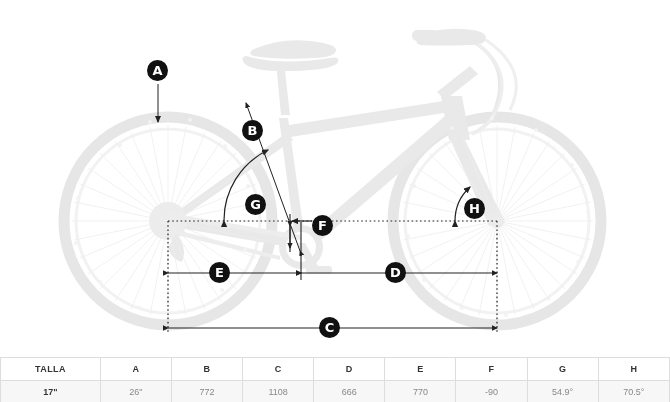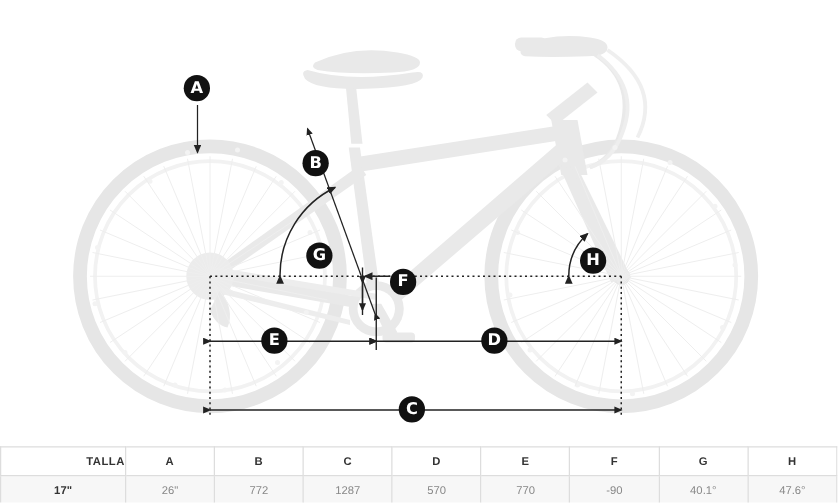--- a/index.html
+++ b/index.html
@@ -31,21 +31,21 @@
     font-size:9px;
   }
   #spec-table th{
     background:#ffffff;color:#333333;font-weight:bold;letter-spacing:.4px;
   }
   #spec-table td{
     background:#f7f7f7;color:#888888;font-weight:normal;
   }
   #spec-table td.first{color:#333333;font-weight:bold;}
   #spec-table th.first{color:#333333;}
-  #spec-table .colTalla{width:100px;text-align:right;}
+  #spec-table .colTalla{width:100px;}
   #spec-table .colStd{width:71px;}
 </style>
 </head>
 <body>
 
 <div id="stage">
 
   <div id="diagram">
 
     <svg id="bikeSvg" width="670" height="357" viewBox="0 0 670 357">
@@ -264,23 +264,23 @@
         <th class="colStd">F</th>
         <th class="colStd">G</th>
         <th class="colStd">H</th>
       </tr>
     </thead>
     <tbody>
       <tr>
         <td class="first">17"</td>
         <td>26"</td>
         <td>772</td>
-        <td>1287</td>
-        <td>570</td>
+        <td>1108</td>
+        <td>666</td>
         <td>770</td>
         <td>-90</td>
-        <td>40.1°</td>
-        <td>47.6°</td>
+        <td>54.9°</td>
+        <td>70.5°</td>
       </tr>
     </tbody>
   </table>
 
 </div>
 
 </body></html>

